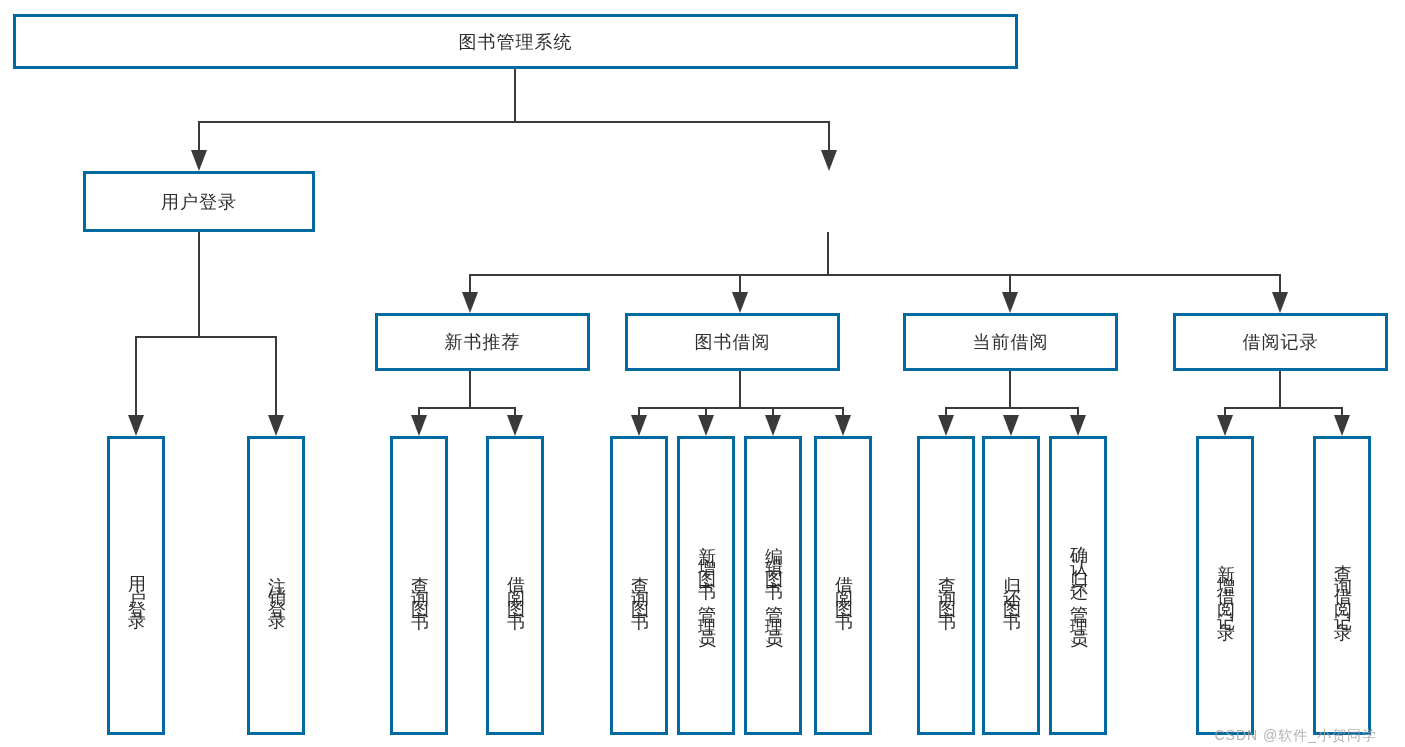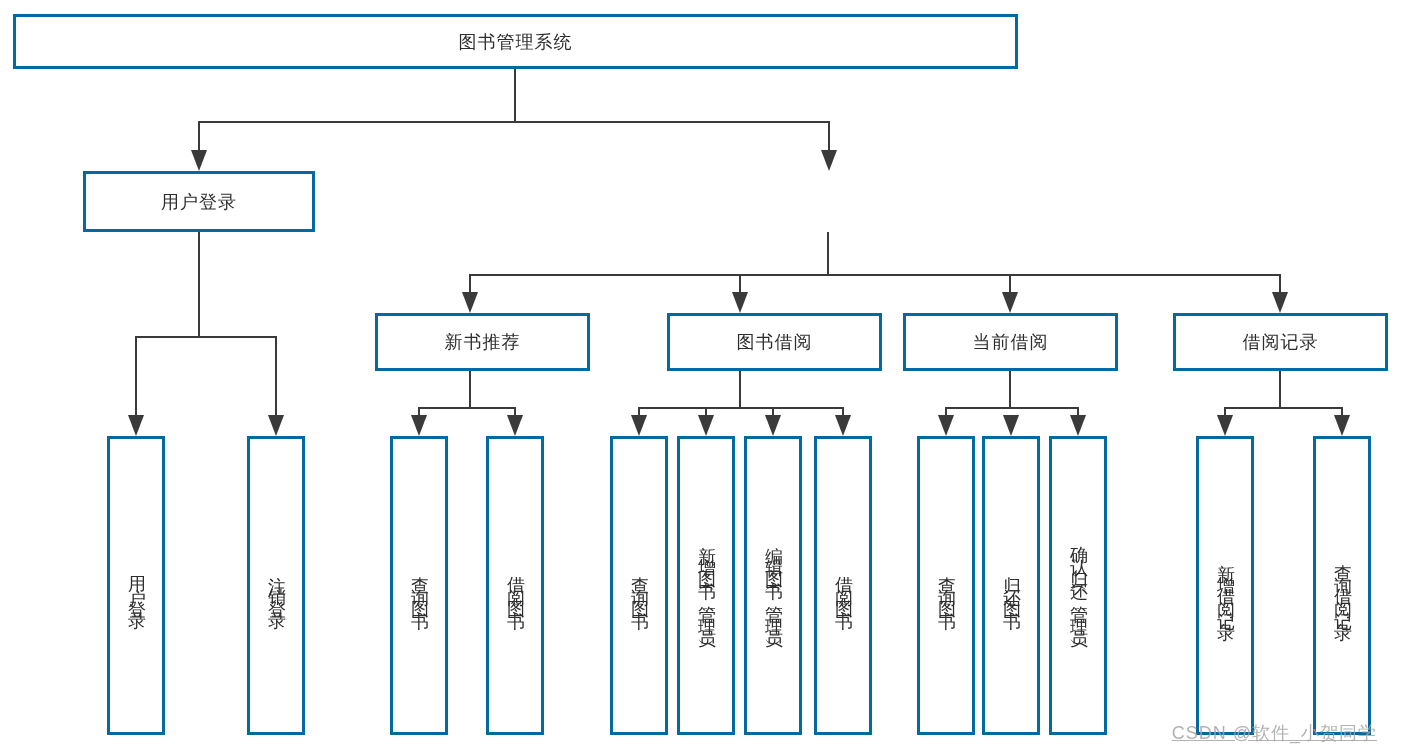--- a/index.html
+++ b/index.html
@@ -24,41 +24,41 @@
   .h { height:2px; }
   .v { width:2px; }
   .arrow {
     position:absolute; width:0; height:0; z-index:1;
     border-left:8px solid transparent;
     border-right:8px solid transparent;
     border-top:21px solid #3a3a3a;
   }
   .watermark {
     position:absolute; right:28px; bottom:2px;
-    font-size:18px; color:rgba(164,164,164,0.85);
-    letter-spacing:1px; z-index:5; white-space:nowrap;text-decoration:underline;
+    font-size:14px; color:rgba(164,164,164,0.85);
+    letter-spacing:1px; z-index:5; white-space:nowrap;
   }
 </style>
 </head>
 <body>
 
 <div id="canvas">
 
   <div class="box" style="left:13px; top:14px; width:1005px; height:55px;">
     <span>图书管理系统</span>
   </div>
 
   <div class="box" style="left:83px; top:171px; width:232px; height:61px;">
     <span>用户登录</span>
   </div>
 
   <div class="box" style="left:363px; top:313px; width:215px; height:58px;margin-left:12px;">
     <span>新书推荐</span>
   </div>
-  <div class="box" style="left:667px; top:313px; width:215px; height:58px;">
+  <div class="box" style="left:625px; top:313px; width:215px; height:58px;">
     <span>图书借阅</span>
   </div>
   <div class="box" style="left:1173px; top:313px; width:215px; height:58px;">
     <span>借阅记录</span>
   </div>
   <div class="box" style="left:903px; top:313px; width:215px; height:58px;">
     <span>当前借阅</span>
   </div>
 
   <div class="box vbox" style="left:107px; top:436px; width:58px; height:299px;">

